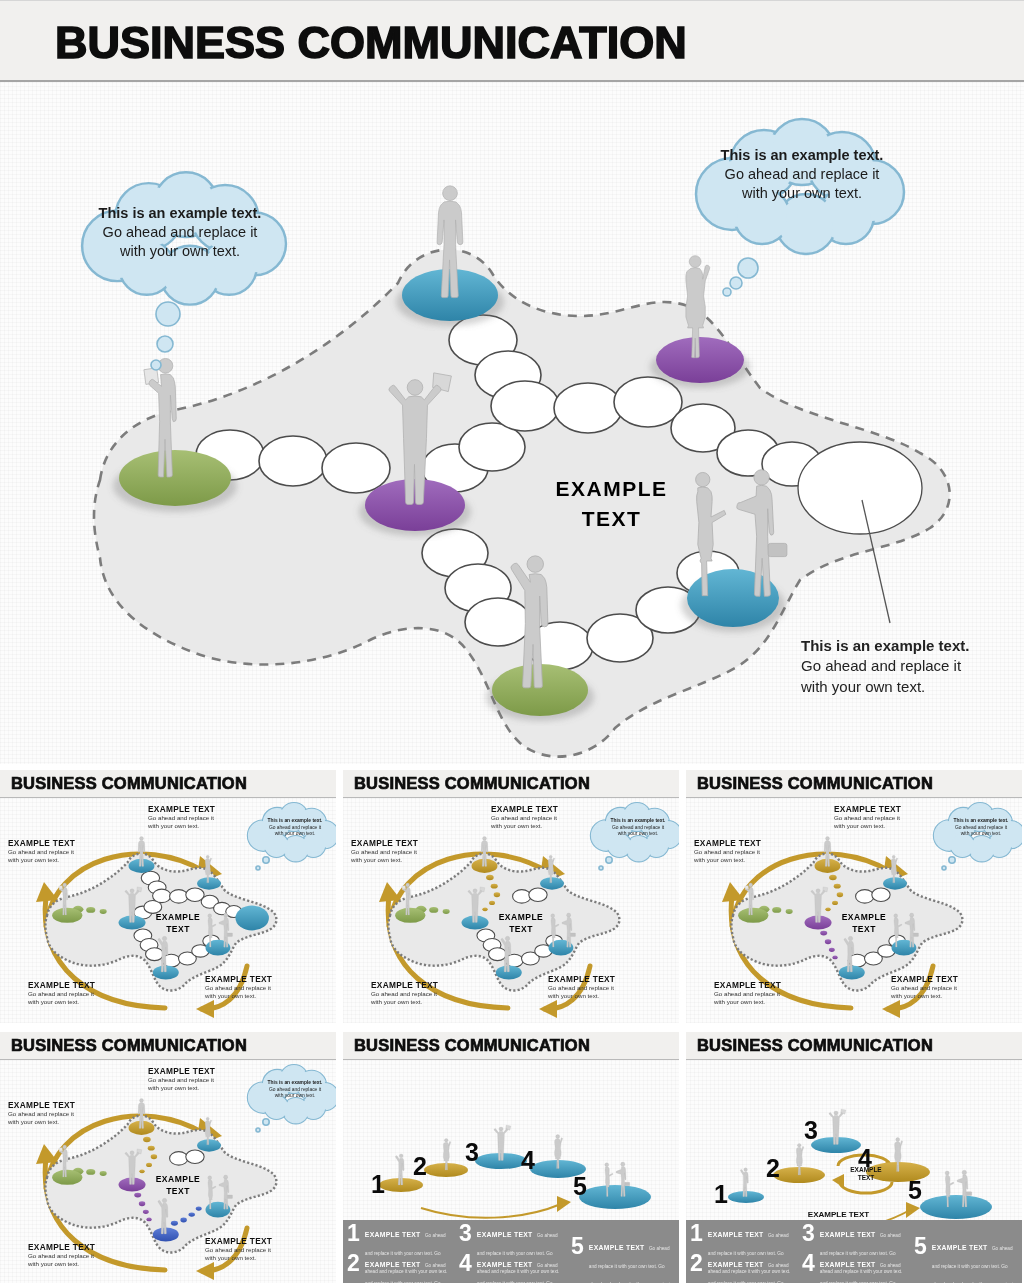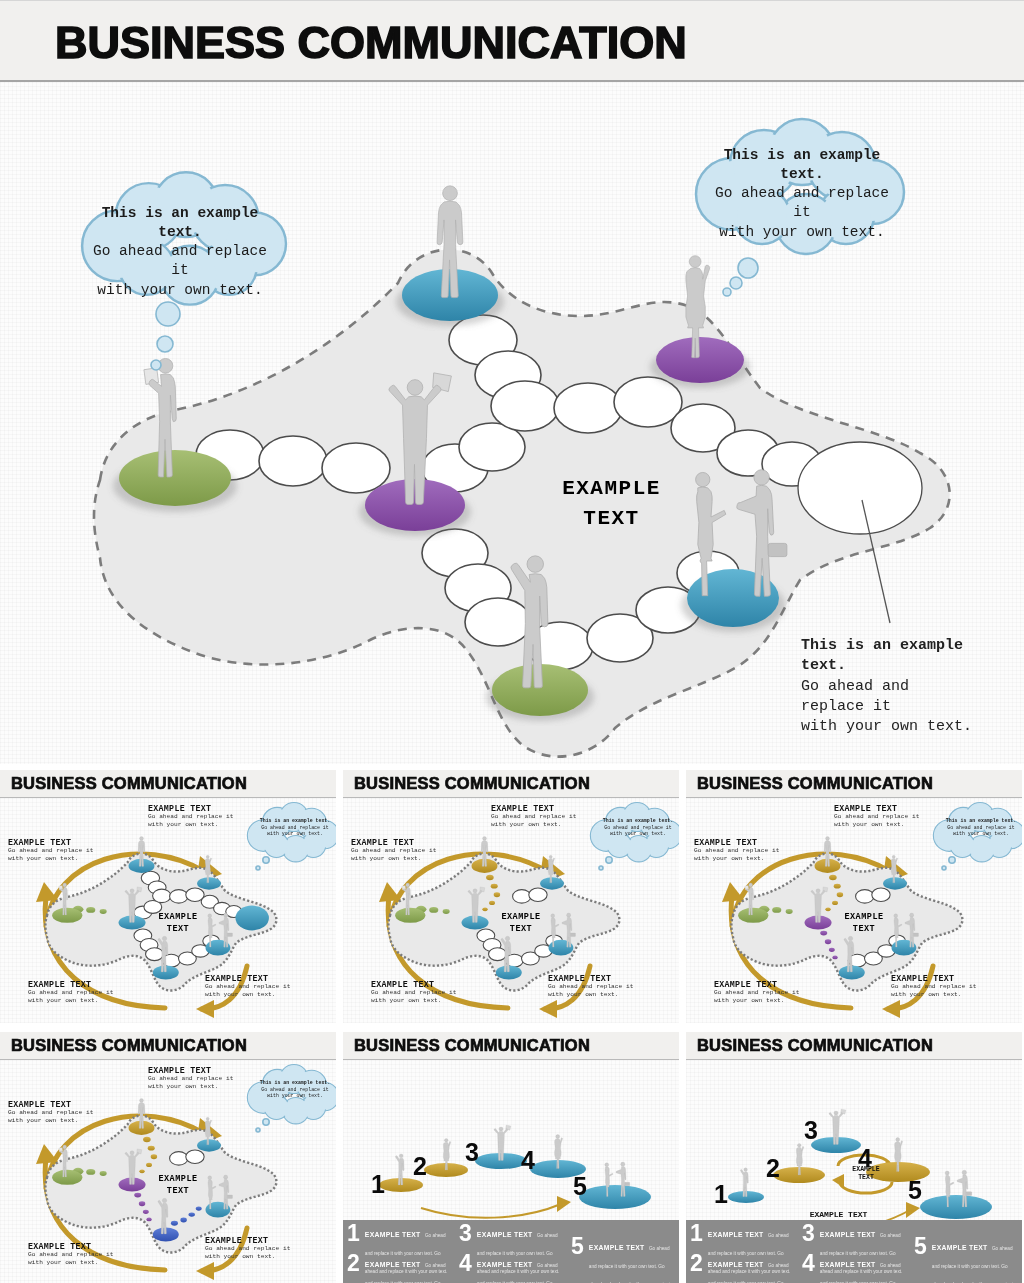--- a/index.html
+++ b/index.html
@@ -15,21 +15,21 @@
              -webkit-text-stroke:1.6px var(--title_color,#0d0d0d);}
 
   
   .gridbg{background-color:var(--slide_bg,#fcfcfc);
      background-image:linear-gradient(rgba(0,0,0,0.025) 1px, transparent 1px),
                       linear-gradient(90deg, rgba(0,0,0,0.025) 1px, transparent 1px);
      background-size:4px 4px;}
   .main-slide{position:relative;width:1024px;height:682px;}
   .main-slide svg{position:absolute;left:0;top:6px;}
 
-  .overlay{position:absolute;font-family:Liberation Mono, monospace;}
+  .overlay{position:absolute;}
   .bubble-text{text-align:center;font-size:14.5px;line-height:1.32;color:#1b1b1b;}
   .bubble-text .b{font-weight:bold;}
   .center-label{font-size:21px;font-weight:bold;letter-spacing:1.5px;line-height:1.45;
                 text-align:center;color:#000;}
   .callout-text{font-size:15px;line-height:1.35;color:#222;text-align:left;}
   .callout-text .b{font-weight:bold;}
 
   
   .thumbs{position:absolute;left:0;top:770px;width:1024px;display:grid;
           grid-template-columns:336px 336px 336px;grid-auto-rows:253px;gap:9px 7px;}

